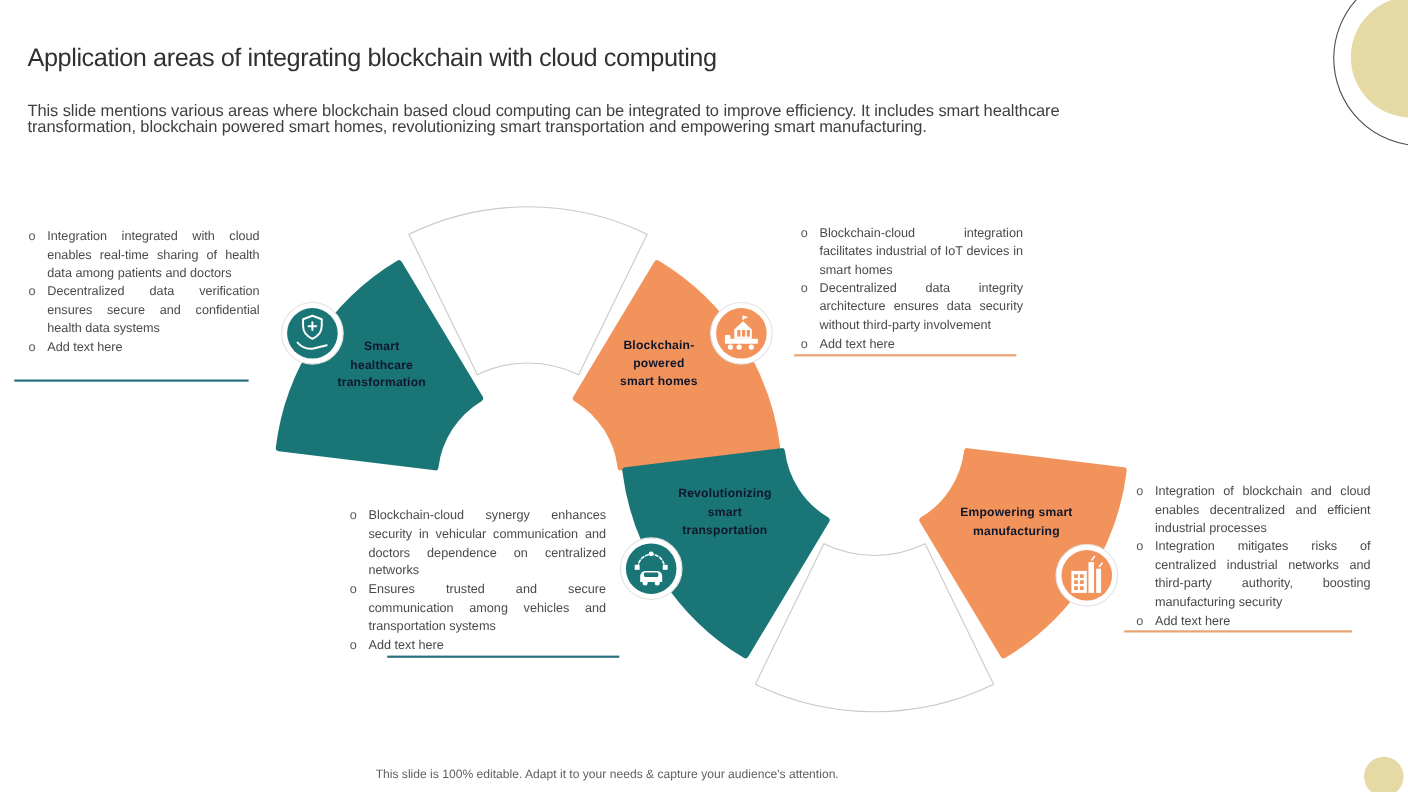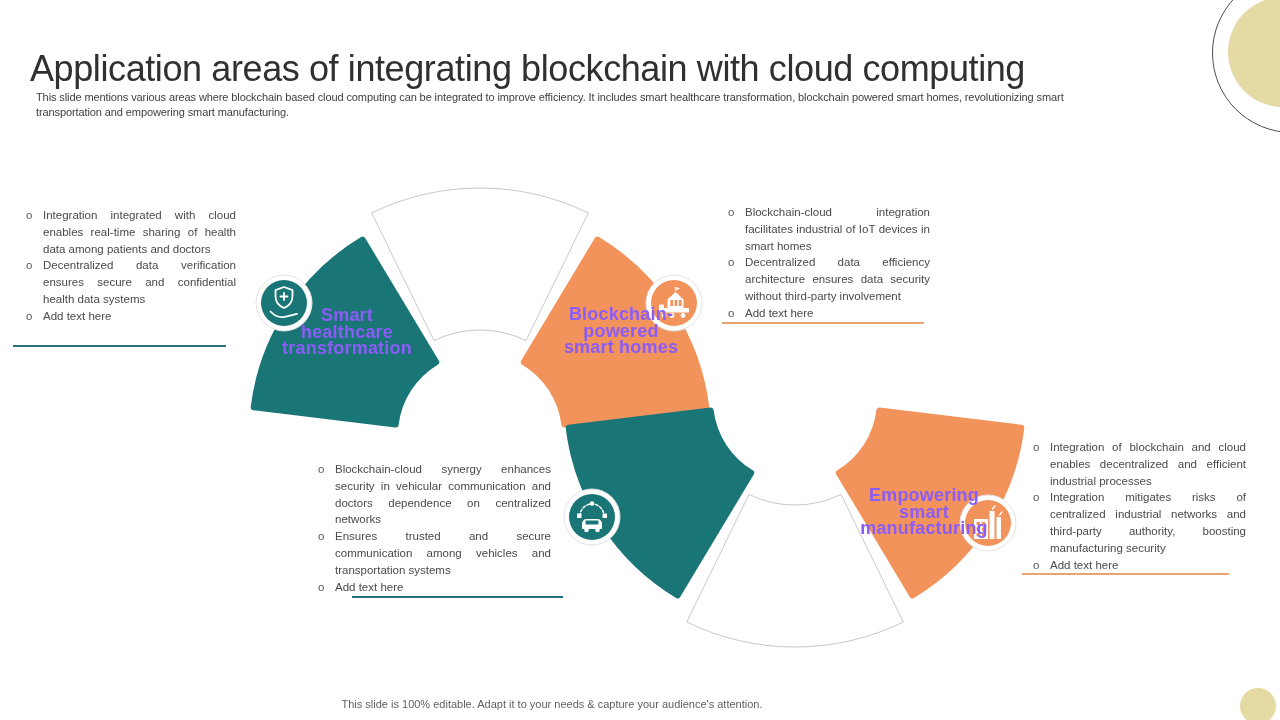--- a/index.html
+++ b/index.html
@@ -2,33 +2,33 @@
 <html><head>
 <meta charset="utf-8">
 <style>
   html,body { margin:0; padding:0; background:#fff; }
   .slide {
     position:relative; width:1280px; height:720px; overflow:hidden;
     background:#ffffff; font-family:"Liberation Sans", sans-serif;
   }
   .title {
     position:absolute; left:25px; top:24px; width:1000px;
-    font-size:36px; font-weight:400; letter-spacing:-0.4px; color:#303030;text-align:right;
+    font-size:23px; font-weight:400; letter-spacing:-0.4px; color:#303030;
   }
   .subtitle {
-    position:absolute; left:36px; top:79px; width:1040px;
-    font-size:11px; line-height:14.8px; color:#404040; letter-spacing:-0.1px;
+    position:absolute; left:25px; top:79px; width:1040px;
+    font-size:15px; line-height:14.8px; color:#404040; letter-spacing:-0.1px;
   }
   .diagram { position:absolute; left:0; top:0; width:1280px; height:720px; }
   .wedge { stroke-width:6; stroke-linejoin:round; }
   .wedge-empty { fill:#ffffff; stroke-width:1; }
   .icon-ring { fill:#ffffff; stroke:#e3e3e3; stroke-width:1; }
   .glyph { stroke-linecap:round; stroke-linejoin:round; }
   .wedge-label {
-    position:absolute; color:#8b5cf6; font-weight:bold; font-size:18px;
+    position:absolute; color:#0f172a; font-weight:bold; font-size:11px;
     line-height:16.5px; text-align:center; white-space:pre-line; letter-spacing:0.2px;
   }
   .bullets { position:absolute; color:#4a4a4a; font-size:11.5px; line-height:16.8px; }
   .bullet { display:flex; }
   .bullet .marker { flex:0 0 17px; color:#5a5a5a; }
   .bullet .btext { flex:1; text-align:justify; }
   .rule { position:absolute; height:2px; }
   .rule.thin { height:1.5px; }
   .footer {
     position:absolute; left:0; top:698px; width:1104px; text-align:center;
@@ -119,24 +119,27 @@
           <rect x="6.5" y="28" width="3.4" height="3.4"></rect>
           <rect x="11.8" y="28" width="3.4" height="3.4"></rect>
         </g>
       </g>
     </g>
   </svg>
 
   <div class="wedge-label" style="left:282px; top:307px; width:130px;">Smart
 healthcare
 transformation</div>
-  <div class="wedge-label" style="left:556px; top:306px; width:130px;">Blockchain-
+  <div class="wedge-label" style="left:534px; top:306px; width:130px;">Blockchain-
 powered
 smart homes</div>
-  <div class="wedge-label" style="left:849px; top:458px; width:150px;margin-top:29px;">Empowering smart
+  <div class="wedge-label" style="left:594px; top:441px; width:130px;">Revolutionizing
+smart
+transportation</div>
+  <div class="wedge-label" style="left:849px; top:458px; width:150px;">Empowering smart
 manufacturing</div>
 
   <div class="bullets" style="left:26px; top:207px; width:210px;">
     <div class="bullet">
       <span class="marker">o</span>
       <span class="btext">Integration integrated with cloud enables real-time sharing of health data among patients and doctors</span>
     </div>
     <div class="bullet">
       <span class="marker">o</span>
       <span class="btext">Decentralized data verification ensures secure and confidential health data systems</span>
@@ -148,21 +151,21 @@
   </div>
   <div class="rule" style="left: 13px; top: 345px; width: 213px; background: rgb(38, 112, 127);"></div>
 
   <div class="bullets" style="left:728px; top:204px; width:202px;">
     <div class="bullet">
       <span class="marker">o</span>
       <span class="btext">Blockchain-cloud integration facilitates industrial of IoT devices in smart homes</span>
     </div>
     <div class="bullet">
       <span class="marker">o</span>
-      <span class="btext">Decentralized data efficiency architecture ensures data security without third-party involvement</span>
+      <span class="btext">Decentralized data integrity architecture ensures data security without third-party involvement</span>
     </div>
     <div class="bullet">
       <span class="marker">o</span>
       <span class="btext">Add text here</span>
     </div>
   </div>
   <div class="rule thin" style="left: 722px; top: 322px; width: 202px; background: rgb(232, 163, 113);"></div>
 
   <div class="bullets" style="left:318px; top:461px; width:233px;">
     <div class="bullet">

